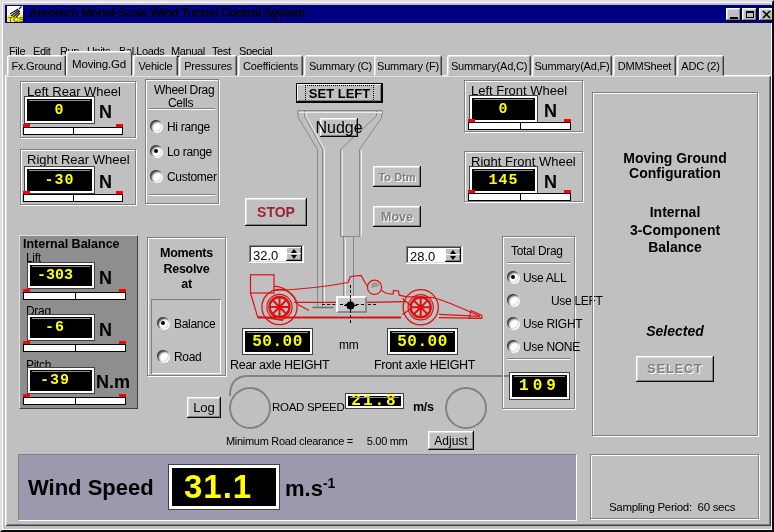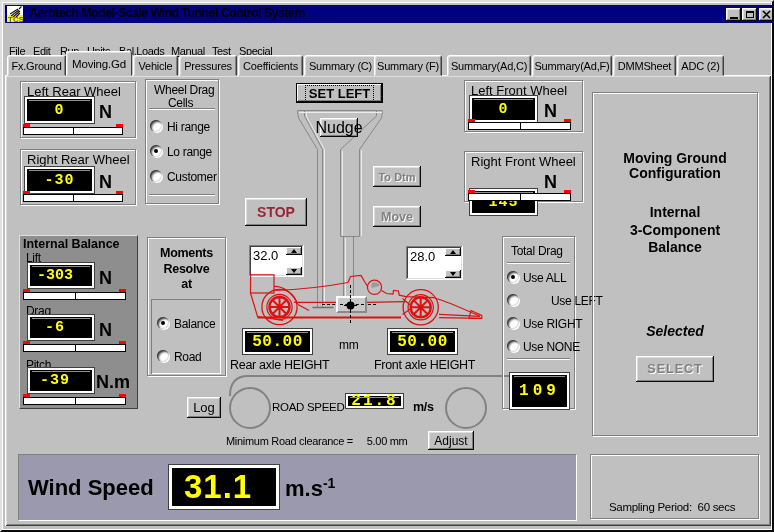--- a/index.html
+++ b/index.html
@@ -156,30 +156,30 @@
 </svg>
 
 <div class="btn" style="left:294px;top:81px;width:87px;height:20px;font-weight:bold;border:1px solid #000;box-shadow:inset -1px -1px 0 #0a0a0a, inset 1px 1px 0 #fff, inset -2px -2px 0 #808080;">
 <span style="border:1px dotted #000;padding:0 3px;">SET LEFT</span>
   </div>
 <div class="btn" style="left:318px;top:116px;width:38px;height:19px;font-size:16px;">Nudge</div>
 <div class="btn dis" style="left:371px;top:164px;width:48px;height:21px;font-weight:bold;font-size:11px;text-align:center;">To Dtm</div>
 <div class="btn dis" style="left:371px;top:204px;width:48px;height:21px;font-weight:bold;font-size:12.5px;">Move</div>
 <div class="btn" style="left:243px;top:196px;width:62px;height:28px;font-weight:bold;font-size:14px;color:#9b2433;">STOP</div>
 
-<div class="spin" style="left:247px;top:243px;width:55px;height:32px;">
+<div class="spin" style="left:247px;top:243px;width:55px;height:18px;">
     <span>32.0</span>
  <div class="spb" style="top:2px;">
       <div class="tri-u"></div>
     </div>
  <div class="spb" style="bottom:2px;">
       <div class="tri-d"></div>
     </div>
 </div>
-<div class="spin" style="left:404px;top:244px;width:57px;height:34px;">
+<div class="spin" style="left:404px;top:244px;width:57px;height:18px;">
     <span>28.0</span>
  <div class="spb" style="top:2px;">
       <div class="tri-u"></div>
     </div>
  <div class="spb" style="bottom:2px;">
       <div class="tri-d"></div>
     </div>
 </div>
 
 <svg class="abs" style="left:240px;top:260px;" width="250" height="66" viewBox="240 260 250 66">
@@ -245,39 +245,39 @@
 <div class="etch" style="left:462px;top:78px;width:119px;height:52px;"></div>
 <div class="lab" style="left:469px;top:81px;">Left Front Wheel</div>
 <div class="lcd" style="left:468px;top:94px;width:67px;height:26px;"><i></i>0</div>
 <div class="N" style="left:542px;top:99px;">N</div>
 <div class="rm" style="left:466px;top:117px;"></div>
 <div class="rm" style="left:562px;top:117px;"></div>
 <div class="sld" style="left:466px;top:120px;width:103px;"></div>
 
 <div class="etch" style="left:462px;top:149px;width:119px;height:51px;"></div>
 <div class="lab" style="left:469px;top:152px;">Right Front Wheel</div>
-<div class="lcd" style="left:468px;top:165px;width:67px;height:26px;margin-top:22px;"><i></i>145</div>
+<div class="lcd" style="left:468px;top:165px;width:67px;height:26px;"><i></i>145</div>
 <div class="N" style="left:542px;top:170px;">N</div>
 <div class="rm" style="left:466px;top:188px;"></div>
 <div class="rm" style="left:562px;top:188px;"></div>
 <div class="sld" style="left:466px;top:191px;width:103px;"></div>
 
 <div class="etch" style="left:500px;top:234px;width:73px;height:173px;"></div>
 <div class="lab12" style="left:509px;top:242px;">Total Drag</div>
 <div class="sep" style="left:505px;top:260px;width:63px;"></div>
 <div class="rad sel" style="left:505px;top:269px;"></div>
 <div class="lab12" style="left:521px;top:269px;">Use ALL</div>
 <div class="rad" style="left:505px;top:292px;"></div>
 <div class="lab12" style="left:549px;top:292px;">Use LEFT</div>
 <div class="rad" style="left:505px;top:315px;"></div>
 <div class="lab12" style="left:521px;top:315px;">Use RIGHT</div>
 <div class="rad" style="left:505px;top:338px;"></div>
 <div class="lab12" style="left:521px;top:338px;">Use NONE</div>
 <div class="sep" style="left:505px;top:356px;width:63px;"></div>
-<div class="lcd" style="left:508px;top:371px;width:59px;height:36px;font-size:16px;letter-spacing:4px;"><i></i>109</div>
+<div class="lcd" style="left:508px;top:371px;width:59px;height:26px;font-size:16px;letter-spacing:4px;"><i></i>109</div>
 
 <div class="etch" style="left:590px;top:90px;width:166px;height:344px;"></div>
 <div class="lab" style="left:590px;top:149px;width:166px;text-align:center;font-weight:bold;font-size:14px;line-height:15px;">Moving Ground<br>Configuration</div>
 <div class="lab" style="left:590px;top:202px;width:166px;text-align:center;font-weight:bold;font-size:14px;line-height:17.5px;">Internal<br>3-Component<br>Balance</div>
 <div class="lab" style="left:590px;top:321px;width:166px;text-align:center;font-weight:bold;font-style:italic;font-size:14px;">Selected</div>
 <div class="btn dis" style="left:634px;top:354px;width:78px;height:26px;font-weight:bold;font-size:12.5px;letter-spacing:1px;">SELECT</div>
 
 <div class="etch" style="left:588px;top:452px;width:169px;height:65px;"></div>
 <div class="lab12" style="left:607px;top:499px;font-size:11.5px;">Sampling Period:&nbsp;&nbsp;60 secs</div>
 

